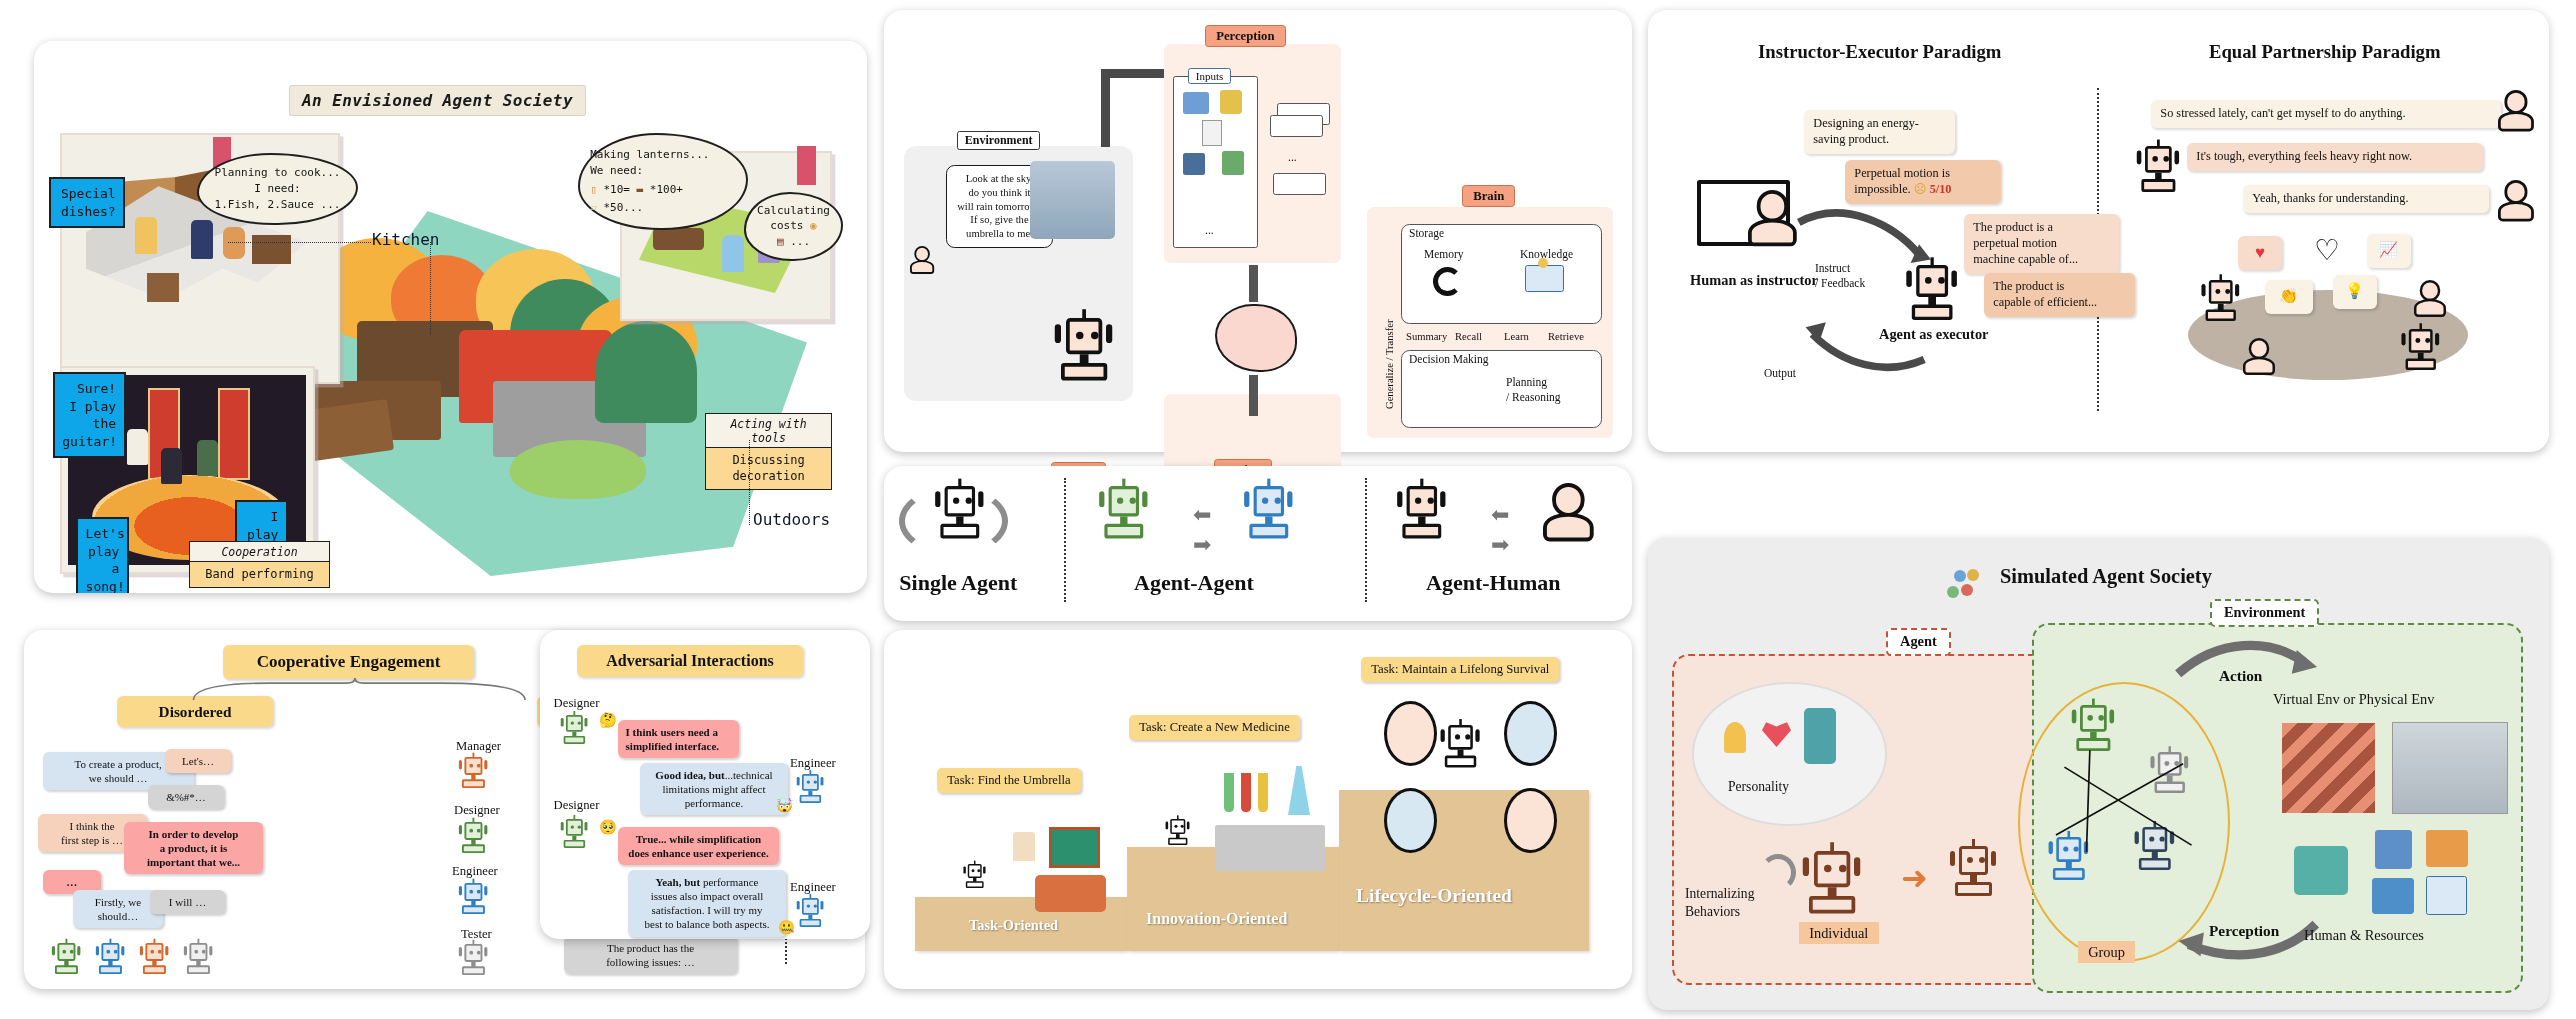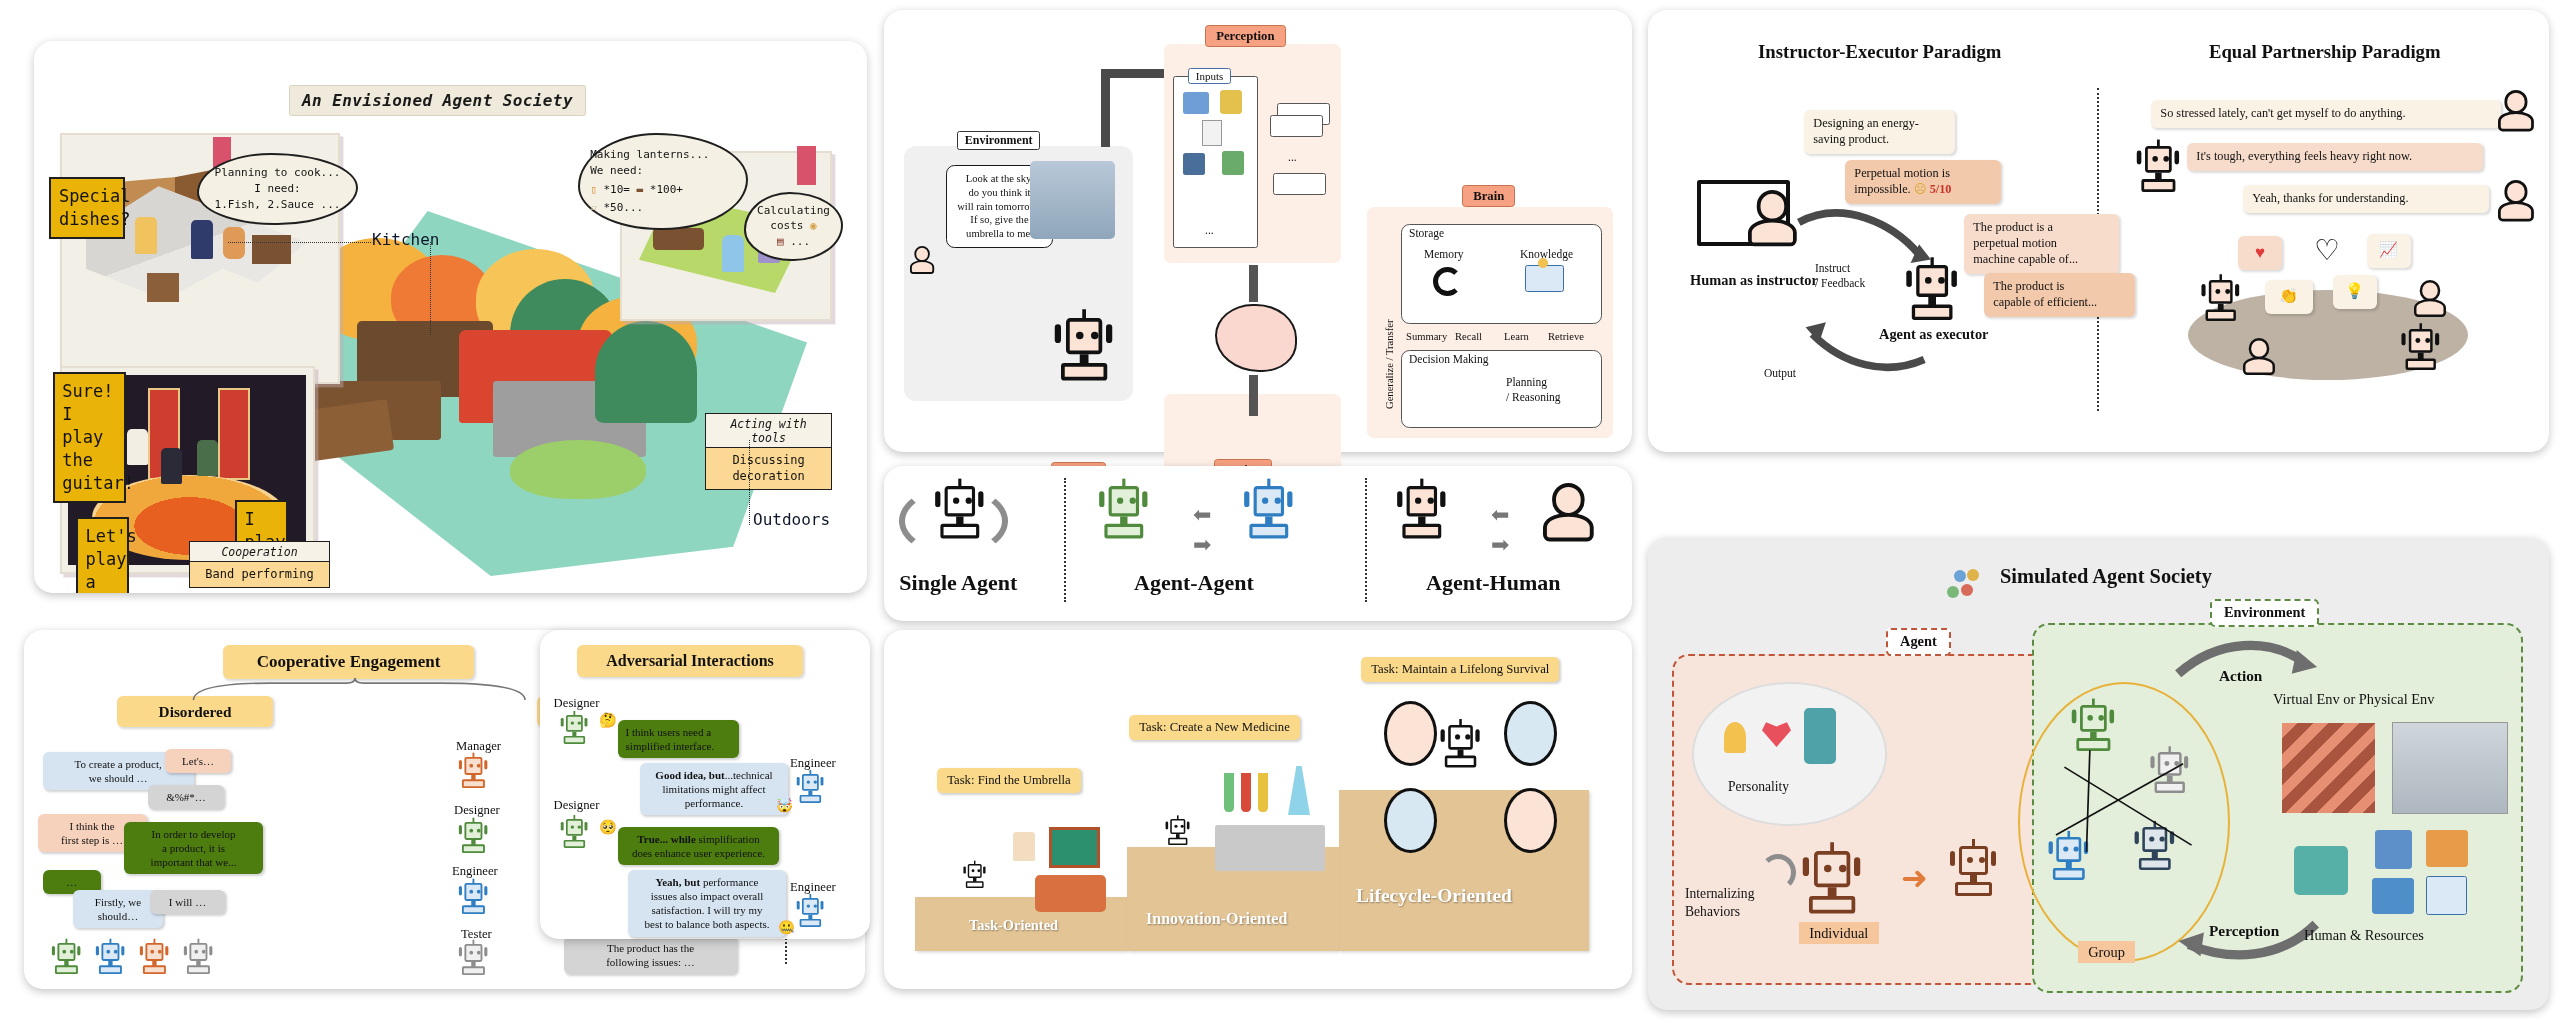--- a/index.html
+++ b/index.html
@@ -41,23 +41,23 @@
       border-radius:50%; }
   .craftframe { left:586px; top:110px; width:212px; height:170px; }
   .craftgrass { position:absolute; left:17px; top:42px; width:170px; height:98px;
       background:#b8d86a; clip-path:polygon(18% 0,100% 30%,80% 100%,0 66%); }
 
   .island { position:absolute; left:246px; top:170px; width:527px; height:365px;
       background:#8fd6c0; clip-path:polygon(28% 0%,100% 36%,86% 92%,40% 100%,0% 55%); }
   .hill { position:absolute; border-radius:50% 50% 44% 44%; }
 
   
-  .pbub { position:absolute; background:#eab308; border:2.5px solid #1f1f1f;
-      font-family:"DejaVu Sans Mono",monospace; font-size:17px; line-height:1.35;
-      color:#131313; padding:6px 7.6px; text-align:left; }
+  .pbub { position:absolute; background:#0ea5e9; border:2.5px solid #1f1f1f;
+      font-family:"DejaVu Sans Mono",monospace; font-size:13px; line-height:1.35;
+      color:#131313; padding:6px 7.6px; text-align:right; }
   .cloudbub { position:absolute; background:#f4f1e4; border:2.5px solid #1f1f1f;
       border-radius:46% 54% 50% 48%/55% 48% 52% 45%;
       font-family:"DejaVu Sans Mono",monospace; font-size:11px; line-height:1.45;
       color:#131313; padding:10.2px 12px; text-align:center; }
   .tagbox { position:absolute; background:#fbd893; border:1.7px solid #1f1f1f;
       font-family:"DejaVu Sans Mono",monospace; font-size:12px; color:#131313;
       text-align:center; }
   .taghead { background:#f6f2e7; border-bottom:1.7px solid #1f1f1f; font-style:italic;
       font-size:11.5px; padding:2.5px 5.1px; }
   .tagbody { padding:4.2px 6.8px; line-height:1.35; }
@@ -118,21 +118,21 @@
       font-family:"Liberation Serif",serif; }
 
   
   #p5 { left:24px; top:630px; width:841px; height:359px; }
   .yband { position:absolute; background:#fbd98a; border-radius:6px;
       font-weight:bold; text-align:center; color:#111;
       font-family:"Liberation Serif",serif; box-shadow:1.7px 1.7px 2.5px rgba(0,0,0,.15); }
   .cbub { position:absolute; border-radius:6px; font-size:11px; line-height:1.28;
       padding:5.1px 7.6px; color:#111; text-align:center;
       font-family:"Liberation Serif",serif; box-shadow:1.7px 1.7px 2.5px rgba(0,0,0,.18); }
-  .cb-blue { background:#d6e4f2; } .cb-green{ background:#4d7c0f; }
+  .cb-blue { background:#d6e4f2; } .cb-green{ background:#fca5a5;font-weight:bold; }
   .cb-orange{ background:#f6d2bd; } .cb-grey{ background:#d4d4d4; }
   .rolelab { position:absolute; font-size:12.7px; color:#111;
       font-family:"Liberation Serif",serif; }
   .codebox { background:#3b3b3b; color:#eee; font-family:"DejaVu Sans Mono",monospace;
       font-size:10.2px; padding:1.7px 5.1px; display:inline-block; border-radius:1.7px; margin-top:2.5px; }
   .darrow{ position:absolute; width:0;height:0; border-left:7.6px solid transparent;
       border-right:7.6px solid transparent; border-top:10.2px solid #9a9a9a; }
 
   
   #p6 { left:884px; top:630px; width:748px; height:359px; }

